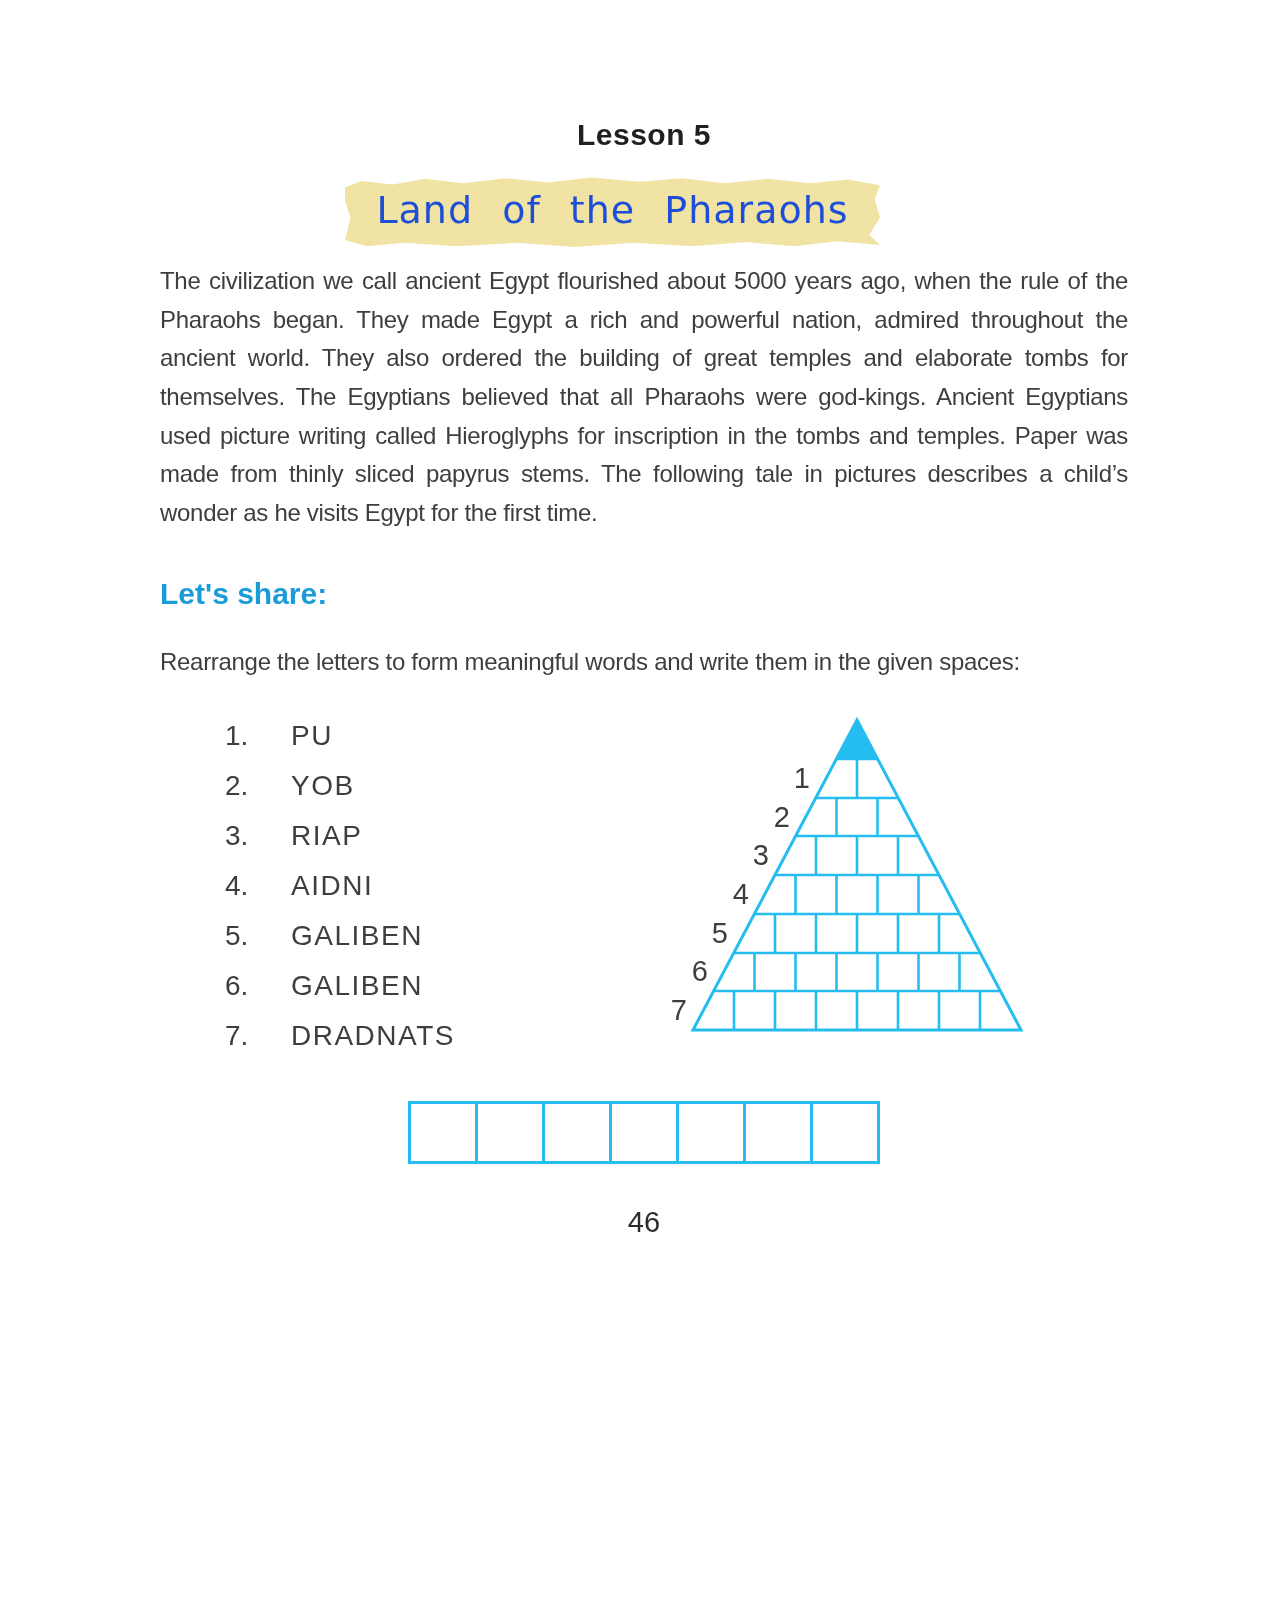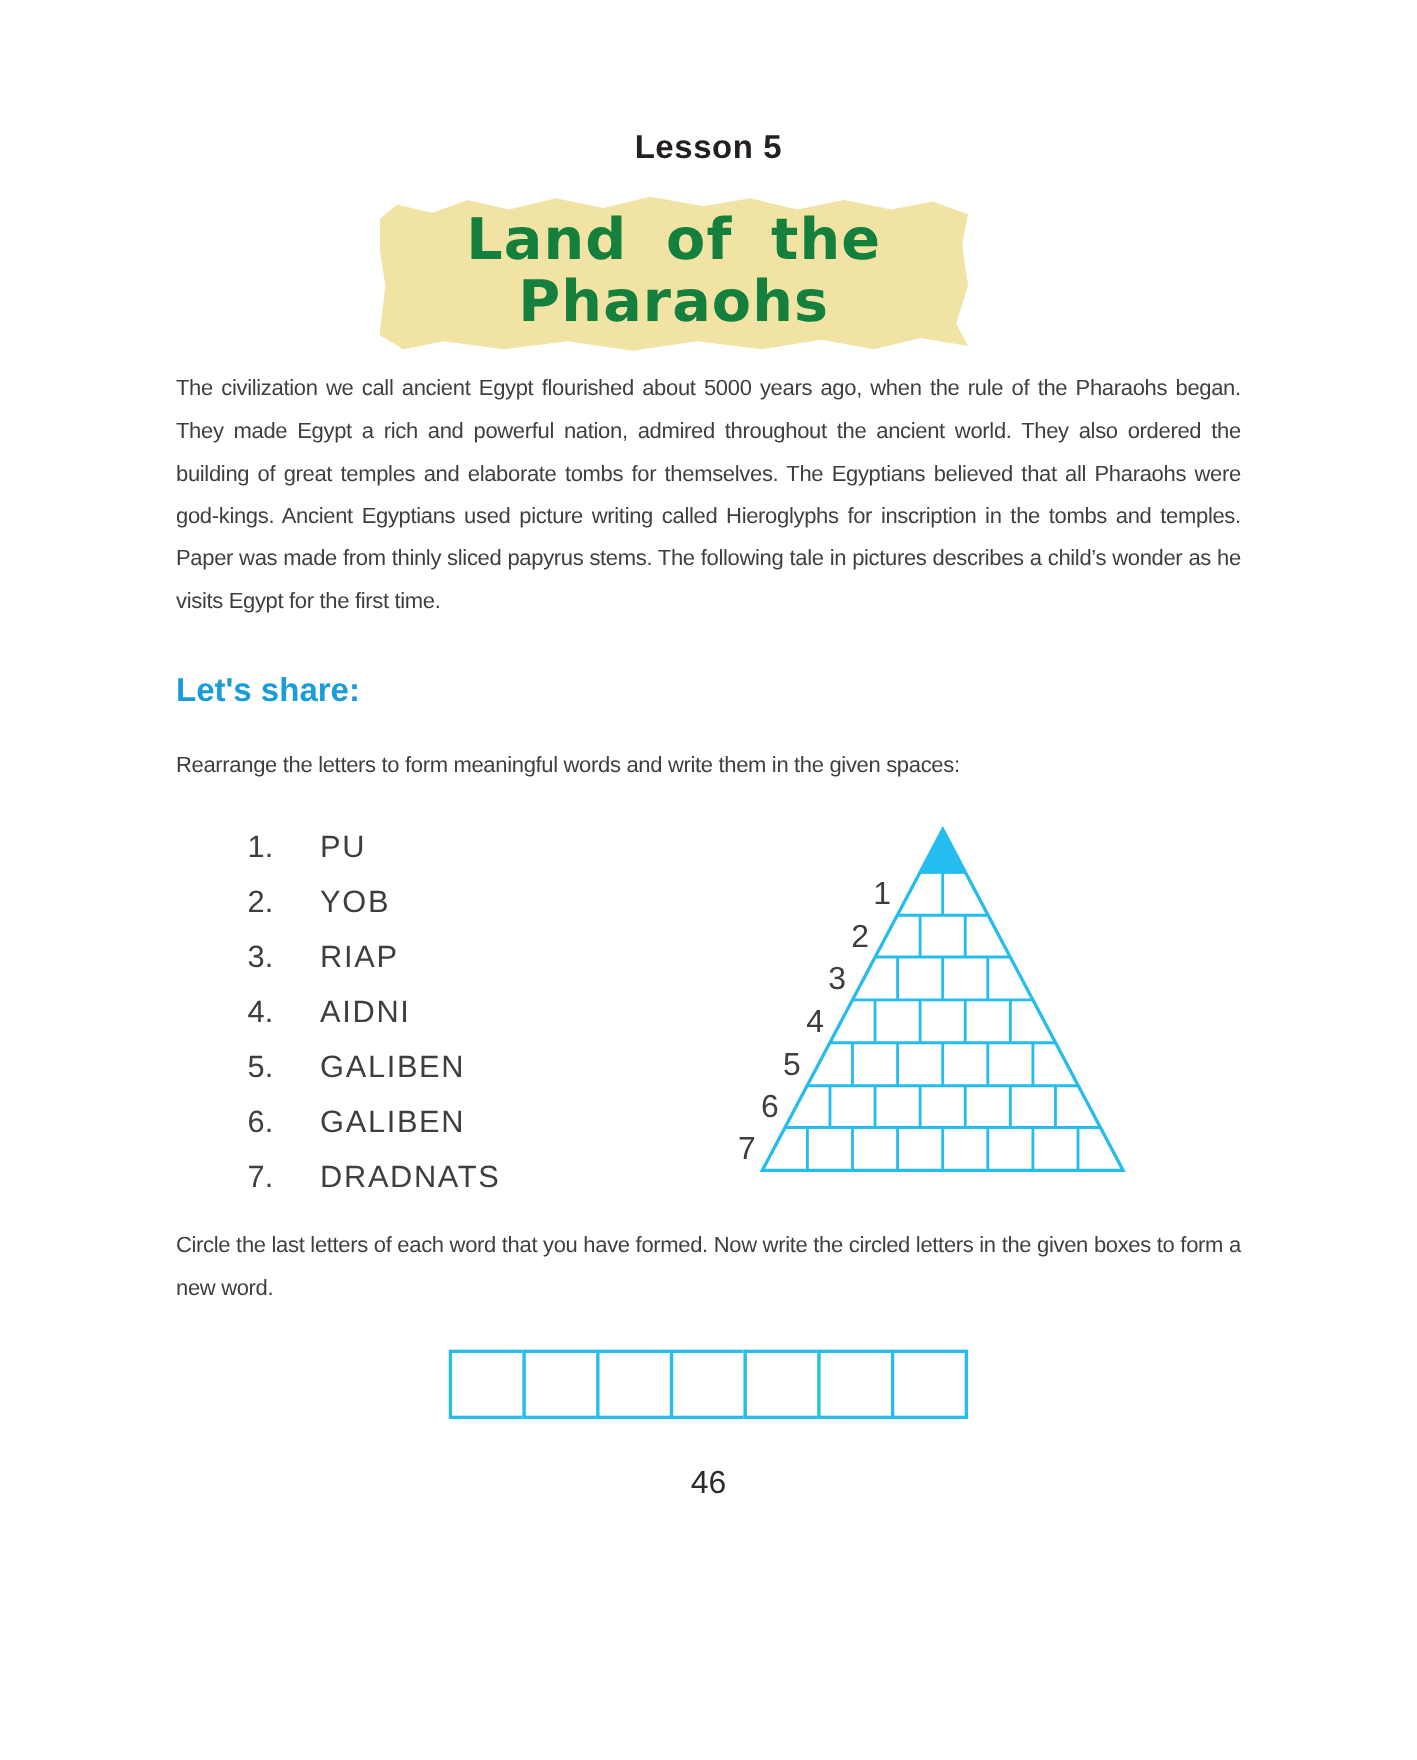--- a/index.html
+++ b/index.html
@@ -29,39 +29,39 @@
     padding:14px 10px 16px 10px;
     text-align:center;
     clip-path: polygon(0% 16%, 3% 7%, 9% 12%, 15% 4%, 22% 10%, 30% 3%, 38% 9%, 46% 2%,
                        55% 8%, 63% 3%, 71% 10%, 79% 4%, 87% 10%, 94% 5%, 100% 13%,
                        99% 32%, 100% 58%, 98% 82%, 100% 96%, 92% 91%, 84% 98%, 75% 92%,
                        65% 98%, 54% 93%, 43% 99%, 32% 93%, 21% 98%, 11% 93%, 4% 98%, 0% 89%, 1% 58%, 0% 34%);
   }
   .title-band h1 {
     margin:0;
     font-family:"DejaVu Sans", sans-serif;
-    font-size:52px;
-    font-weight:bold;
-    color:#15803d;
+    font-size:38px;
+    font-weight:normal;
+    color:#1d4ed8;
     letter-spacing:1px;
     word-spacing:16px;
     line-height:1.1;
   }
 
   .section-heading {
     margin-top:34px;
     font-size:30px;
     font-weight:bold;
     color:#199cd9;
   }
   .section-heading.share { margin-top:44px; }
 
   p.body-text {
     margin:14px 0 0 0;
-    font-size:20px;
+    font-size:24px;
     line-height:38.7px;
     letter-spacing:-0.3px;
     text-align:justify;
     color:#3e3e3e;
   }
   p.instruction { margin-top:32px; }
 
   .puzzle-area { position:relative; margin-top:16px; height:368px; }
   .word-list { position:absolute; left:65px; top:14px; margin:0; padding:0; list-style:none; }
   .word-list li { display:flex; height:50px; align-items:center; font-size:28px; color:#3e3e3e; }
@@ -209,21 +209,20 @@
           <text x="152" y="130">2</text>
           <text x="131" y="168">3</text>
           <text x="111" y="207">4</text>
           <text x="90" y="246">5</text>
           <text x="70" y="284">6</text>
           <text x="49" y="323">7</text>
         </g>
       </svg>
     </div>
 
-    <p class="body-text">Circle the last letters of each word that you have formed. Now write the circled letters in the given boxes to form a new word.</p>
 
     <div class="answer-row">
       <div class="answer-box"></div>
       <div class="answer-box"></div>
       <div class="answer-box"></div>
       <div class="answer-box"></div>
       <div class="answer-box"></div>
       <div class="answer-box"></div>
       <div class="answer-box"></div>
     </div>

